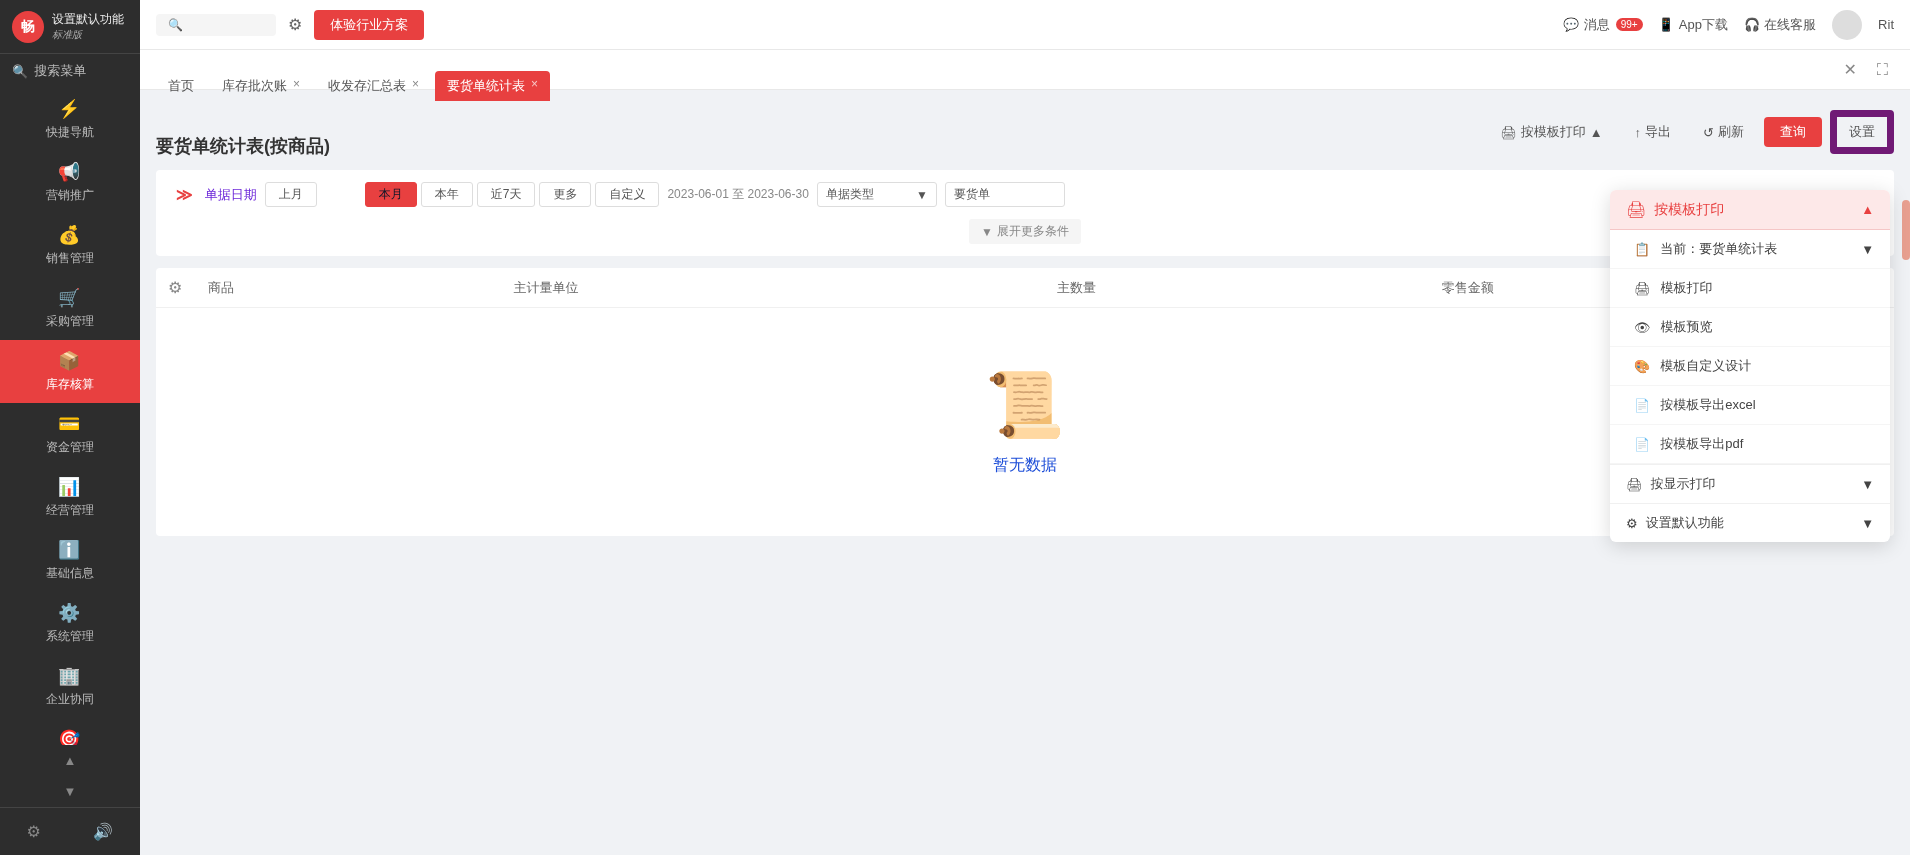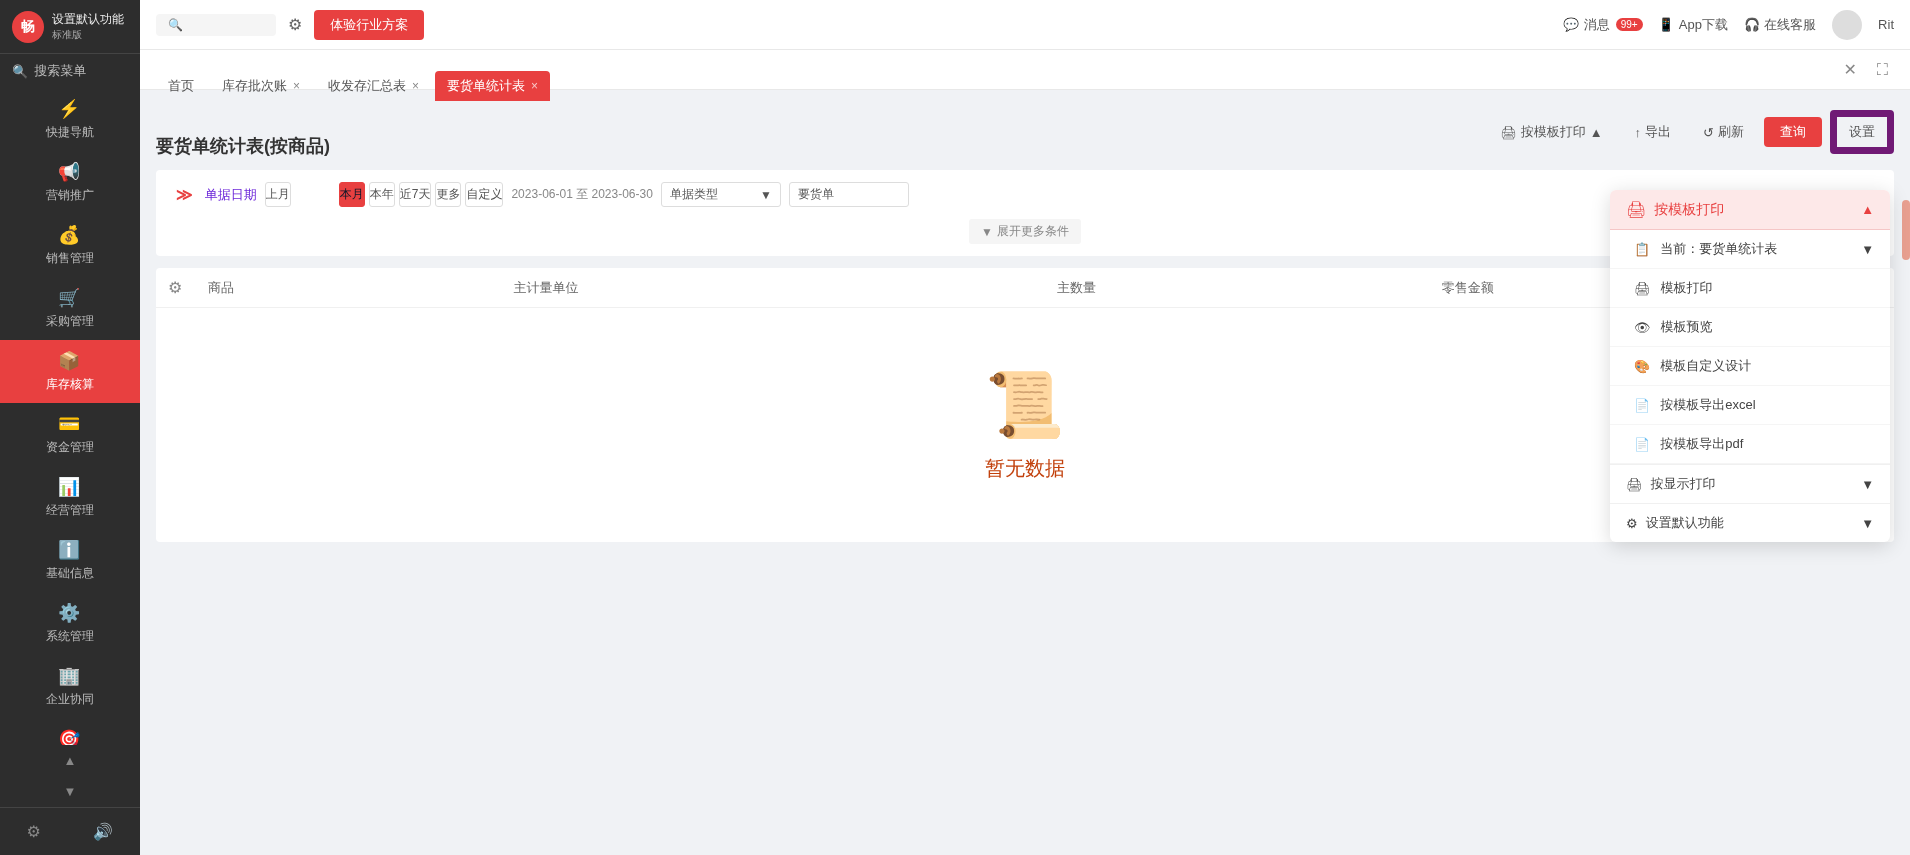--- a/index.html
+++ b/index.html
@@ -30,21 +30,21 @@
       display: flex;
       align-items: center;
       justify-content: center;
       color: white;
       font-weight: bold;
       font-size: 14px;
       margin-right: 8px;
       flex-shrink: 0;
     }
     .sidebar-logo-text { font-size: 12px; color: #eee; line-height: 1.4; }
-    .sidebar-logo-tag { font-size: 10px; color: #aaa; }
+    .sidebar-logo-tag { font-size: 10px; color: #aaa; font-style: italic; }
 
     .sidebar-search {
       display: flex;
       align-items: center;
       padding: 8px 12px;
       color: #bbb;
       cursor: pointer;
       font-size: 13px;
       gap: 6px;
     }
@@ -173,21 +173,20 @@
       flex-shrink: 0;
       gap: 4px;
     }
     .tab {
       padding: 6px 12px;
       cursor: pointer;
       font-size: 13px;
       color: #555;
       border-radius: 4px 4px 0 0;
       display: flex;
-      align-items: center;
       gap: 6px;
       white-space: nowrap;
       margin-top: 32px;
     }
     .tab.active {
       background: #e84040;
       color: white;
     }
     .tab-close {
       font-size: 12px;
@@ -274,21 +273,21 @@
       font-size: 16px;
       font-weight: bold;
     }
     .filter-label { color: #6d28d9; font-size: 13px; white-space: nowrap; }
     .filter-date-group {
       display: flex;
       align-items: center;
       gap: 4px;
     }
     .filter-date-btn {
-      padding: 3px 0;
+      padding: 3px 13px;
       border: 1px solid #ddd;
       background: #fff;
       border-radius: 3px;
       cursor: pointer;
       font-size: 12px;
       color: #555;
     }
     .filter-date-btn.active {
       background: #e84040;
       color: #0f172a;
@@ -366,21 +365,21 @@
       align-items: center;
       justify-content: center;
       padding: 60px 0;
       color: #bbb;
     }
     .empty-icon {
       font-size: 64px;
       margin-bottom: 12px;
       color: #e0c4a8;
     }
-    .empty-text { font-size: 20px; color: #c2410c; }
+    .empty-text { font-size: 16px; color: #1d4ed8; }
 
     
     .dropdown-overlay {
       position: absolute;
       top: 100px;
       right: 20px;
       background: #fff;
       border-radius: 6px;
       box-shadow: 0 4px 20px rgba(0,0,0,0.15);
       width: 280px;

